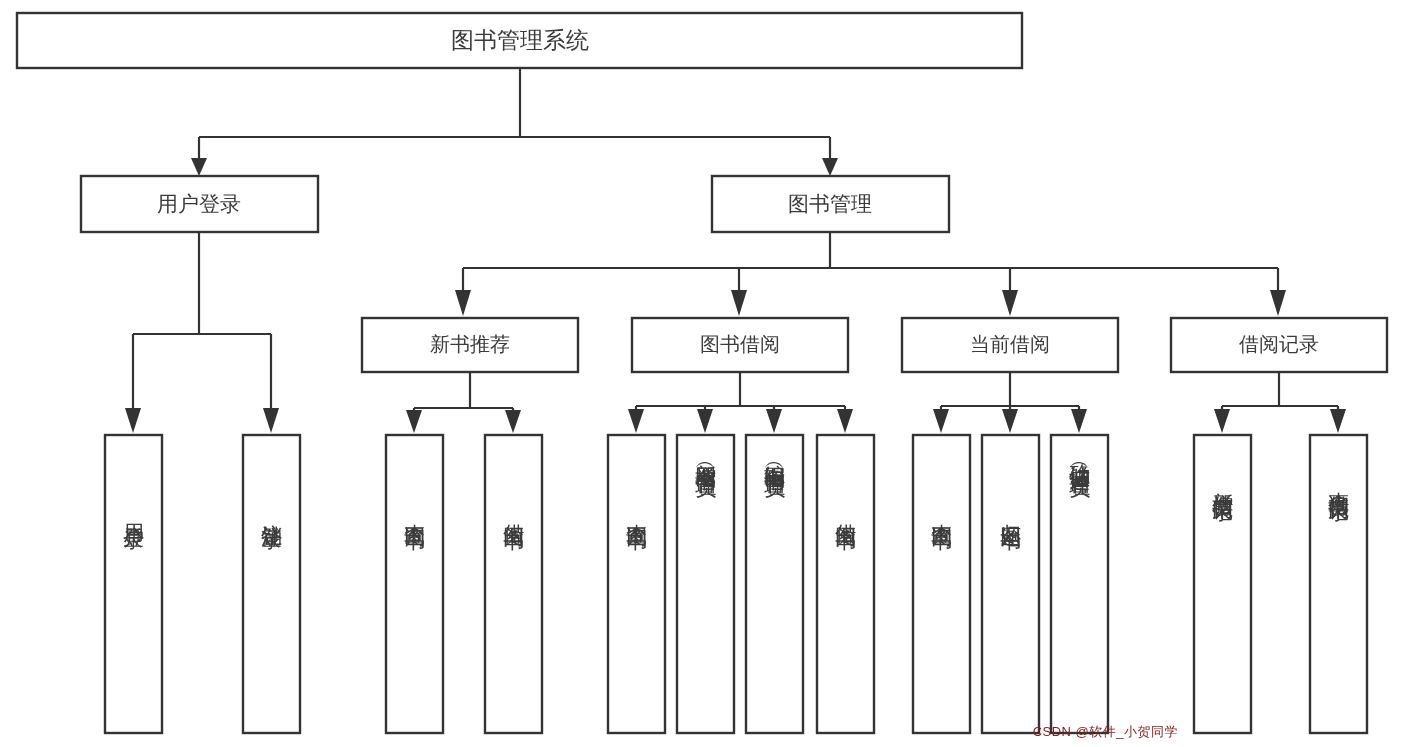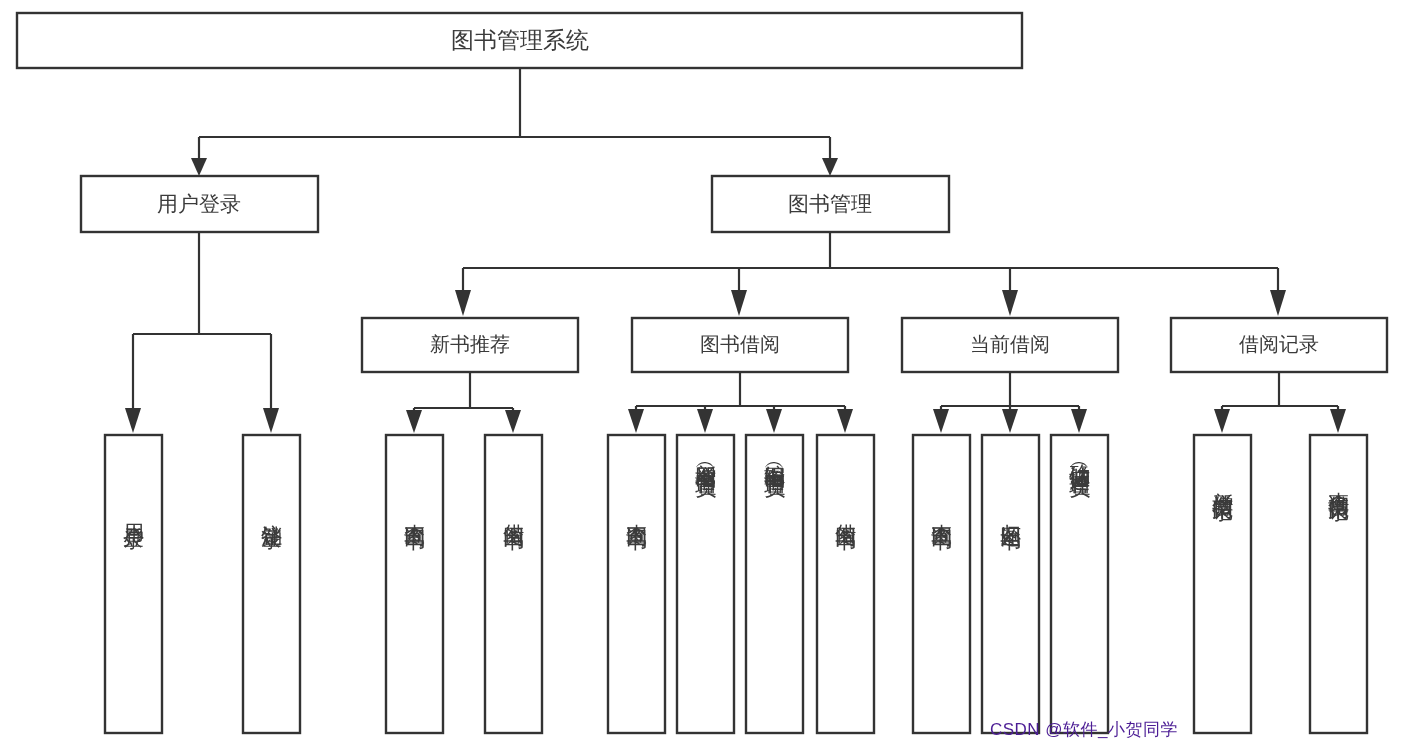--- a/index.html
+++ b/index.html
@@ -69,22 +69,22 @@
     letter-spacing: 2px;
     color: #3b3b3b;
     white-space: nowrap;
     text-align: center;
   }
   #watermark {
     position: absolute;
     right: 8px;
     bottom: 6px;
     font-family: "Liberation Sans", "DejaVu Sans", sans-serif;
-    font-size: 17px;
-    color: #4c1d95;
+    font-size: 13px;
+    color: #7f1d1d;
     letter-spacing: 0.5px;
     white-space: nowrap;
     user-select: none;
   }
 </style>
 </head>
 <body>
 
 <div id="diagram-root">
 

